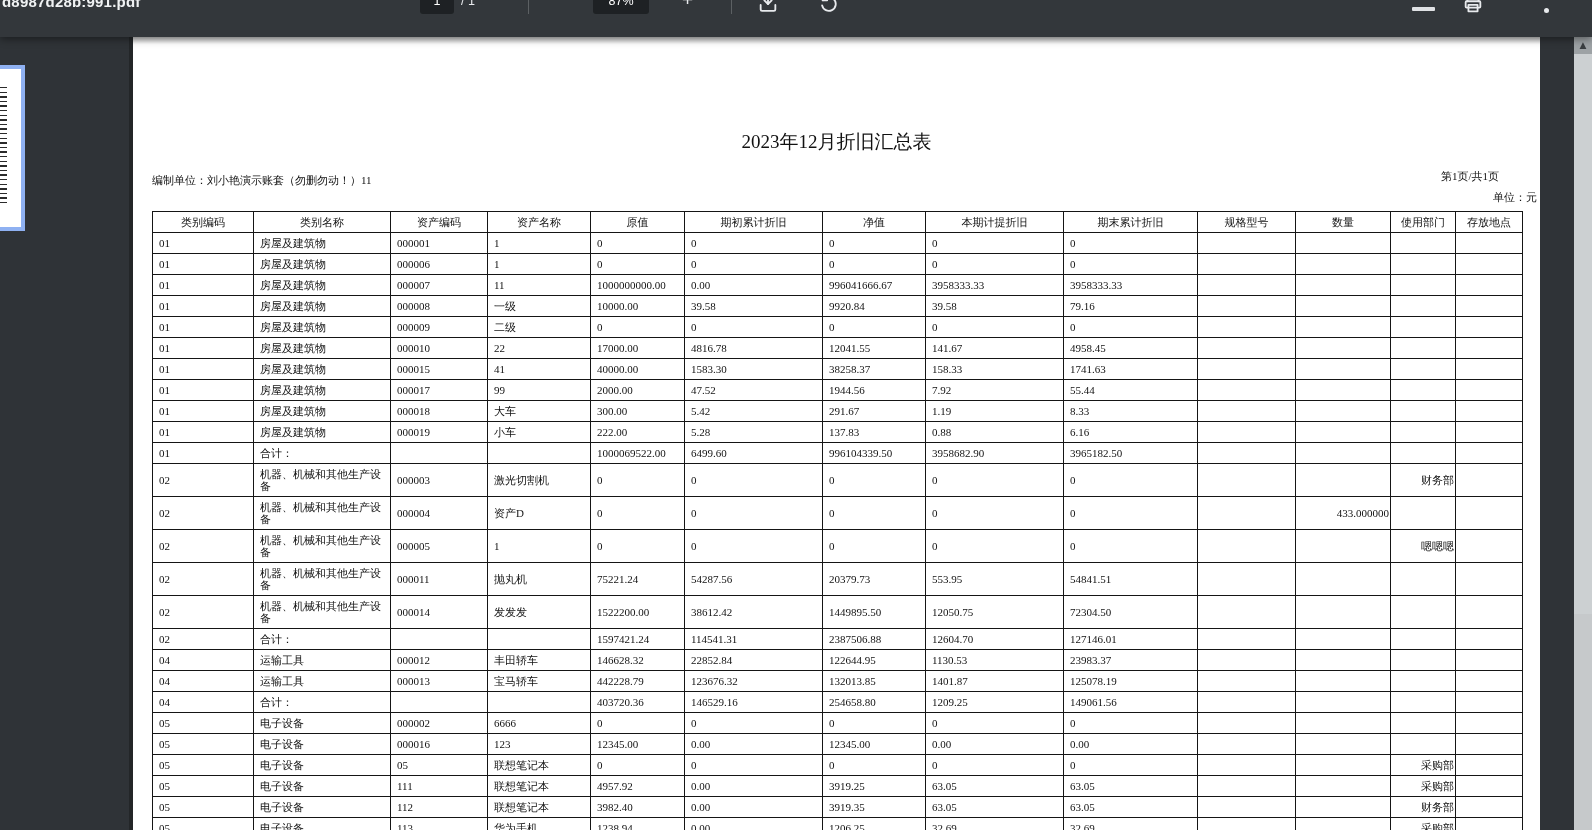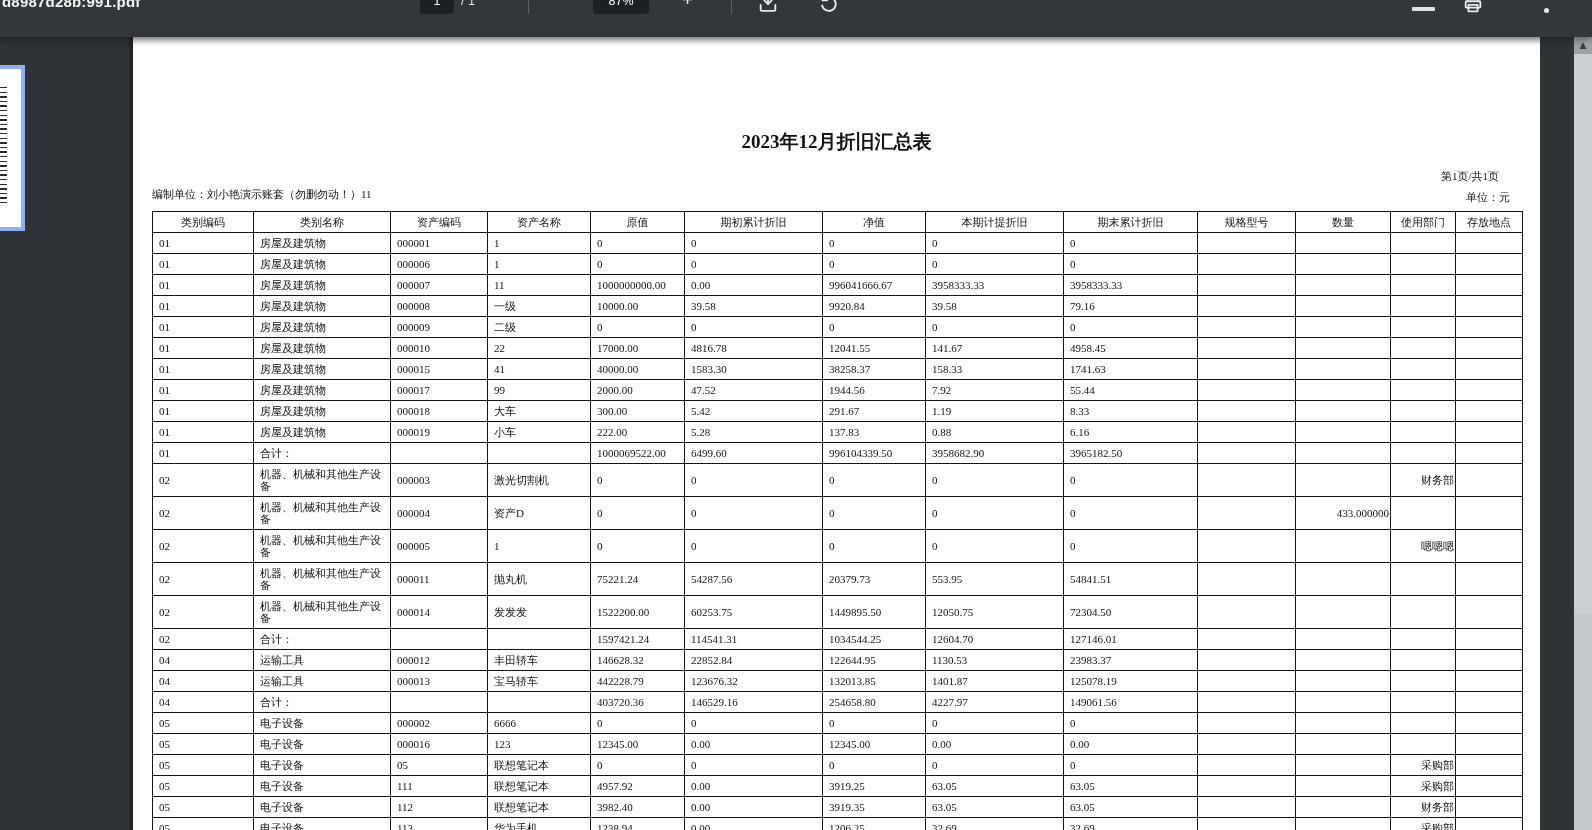--- a/index.html
+++ b/index.html
@@ -47,24 +47,24 @@
   .seam{position:absolute;top:37px;left:129px;width:4px;bottom:0;background:#232628;}
   
   .page{
     position:absolute;top:37px;left:133px;width:1407px;height:793px;
     background:#ffffff;color:#111;
     font-family:"Liberation Serif","DejaVu Serif",serif;
   }
   .page::before{content:"";position:absolute;top:0;left:0;right:0;height:7px;
     background:linear-gradient(rgba(0,0,0,.22),rgba(0,0,0,0));pointer-events:none;}
   .report-title{position:absolute;top:92px;left:0;width:100%;text-align:center;
-    font-size:19px;font-weight:700;margin:0;}
+    font-size:19px;font-weight:400;margin:0;}
   .page-info{position:absolute;top:132px;right:41px;font-size:11px;margin-left:16px;}
-  .prepared-by{position:absolute;top:150px;left:19px;font-size:11px;}
-  .unit-label{position:absolute;top:153px;right:30px;font-size:11px;}
+  .prepared-by{position:absolute;top:136px;left:19px;font-size:11px;}
+  .unit-label{position:absolute;top:153px;right:3px;font-size:11px;}
   
   table.dep{
     position:absolute;top:174px;left:19px;width:1370px;
     border-collapse:collapse;table-layout:fixed;
     font-size:11px;line-height:12px;color:#121212;
   }
   table.dep th,table.dep td{
     border:1.5px solid #151515;padding:4px 2px 4px 6px;
     overflow:hidden;vertical-align:middle;font-weight:400;
   }
@@ -401,37 +401,37 @@
           <td class="c"></td>
           <td class="c"></td>
           <td></td>
         </tr>
         <tr>
           <td>02</td>
           <td>机器、机械和其他生产设备</td>
           <td>000014</td>
           <td>发发发</td>
           <td>1522200.00</td>
-          <td>60253.75</td>
+          <td>38612.42</td>
           <td>1449895.50</td>
           <td>12050.75</td>
           <td>72304.50</td>
           <td></td>
           <td class="c"></td>
           <td class="c"></td>
           <td></td>
         </tr>
         <tr>
           <td>02</td>
           <td>合计：</td>
           <td></td>
           <td></td>
           <td>1597421.24</td>
           <td>114541.31</td>
-          <td>1034544.25</td>
+          <td>2387506.88</td>
           <td>12604.70</td>
           <td>127146.01</td>
           <td></td>
           <td class="c"></td>
           <td class="c"></td>
           <td></td>
         </tr>
         <tr>
           <td>04</td>
           <td>运输工具</td>
@@ -463,21 +463,21 @@
           <td></td>
         </tr>
         <tr>
           <td>04</td>
           <td>合计：</td>
           <td></td>
           <td></td>
           <td>403720.36</td>
           <td>146529.16</td>
           <td>254658.80</td>
-          <td>4227.97</td>
+          <td>1209.25</td>
           <td>149061.56</td>
           <td></td>
           <td class="c"></td>
           <td class="c"></td>
           <td></td>
         </tr>
         <tr>
           <td>05</td>
           <td>电子设备</td>
           <td>000002</td>

